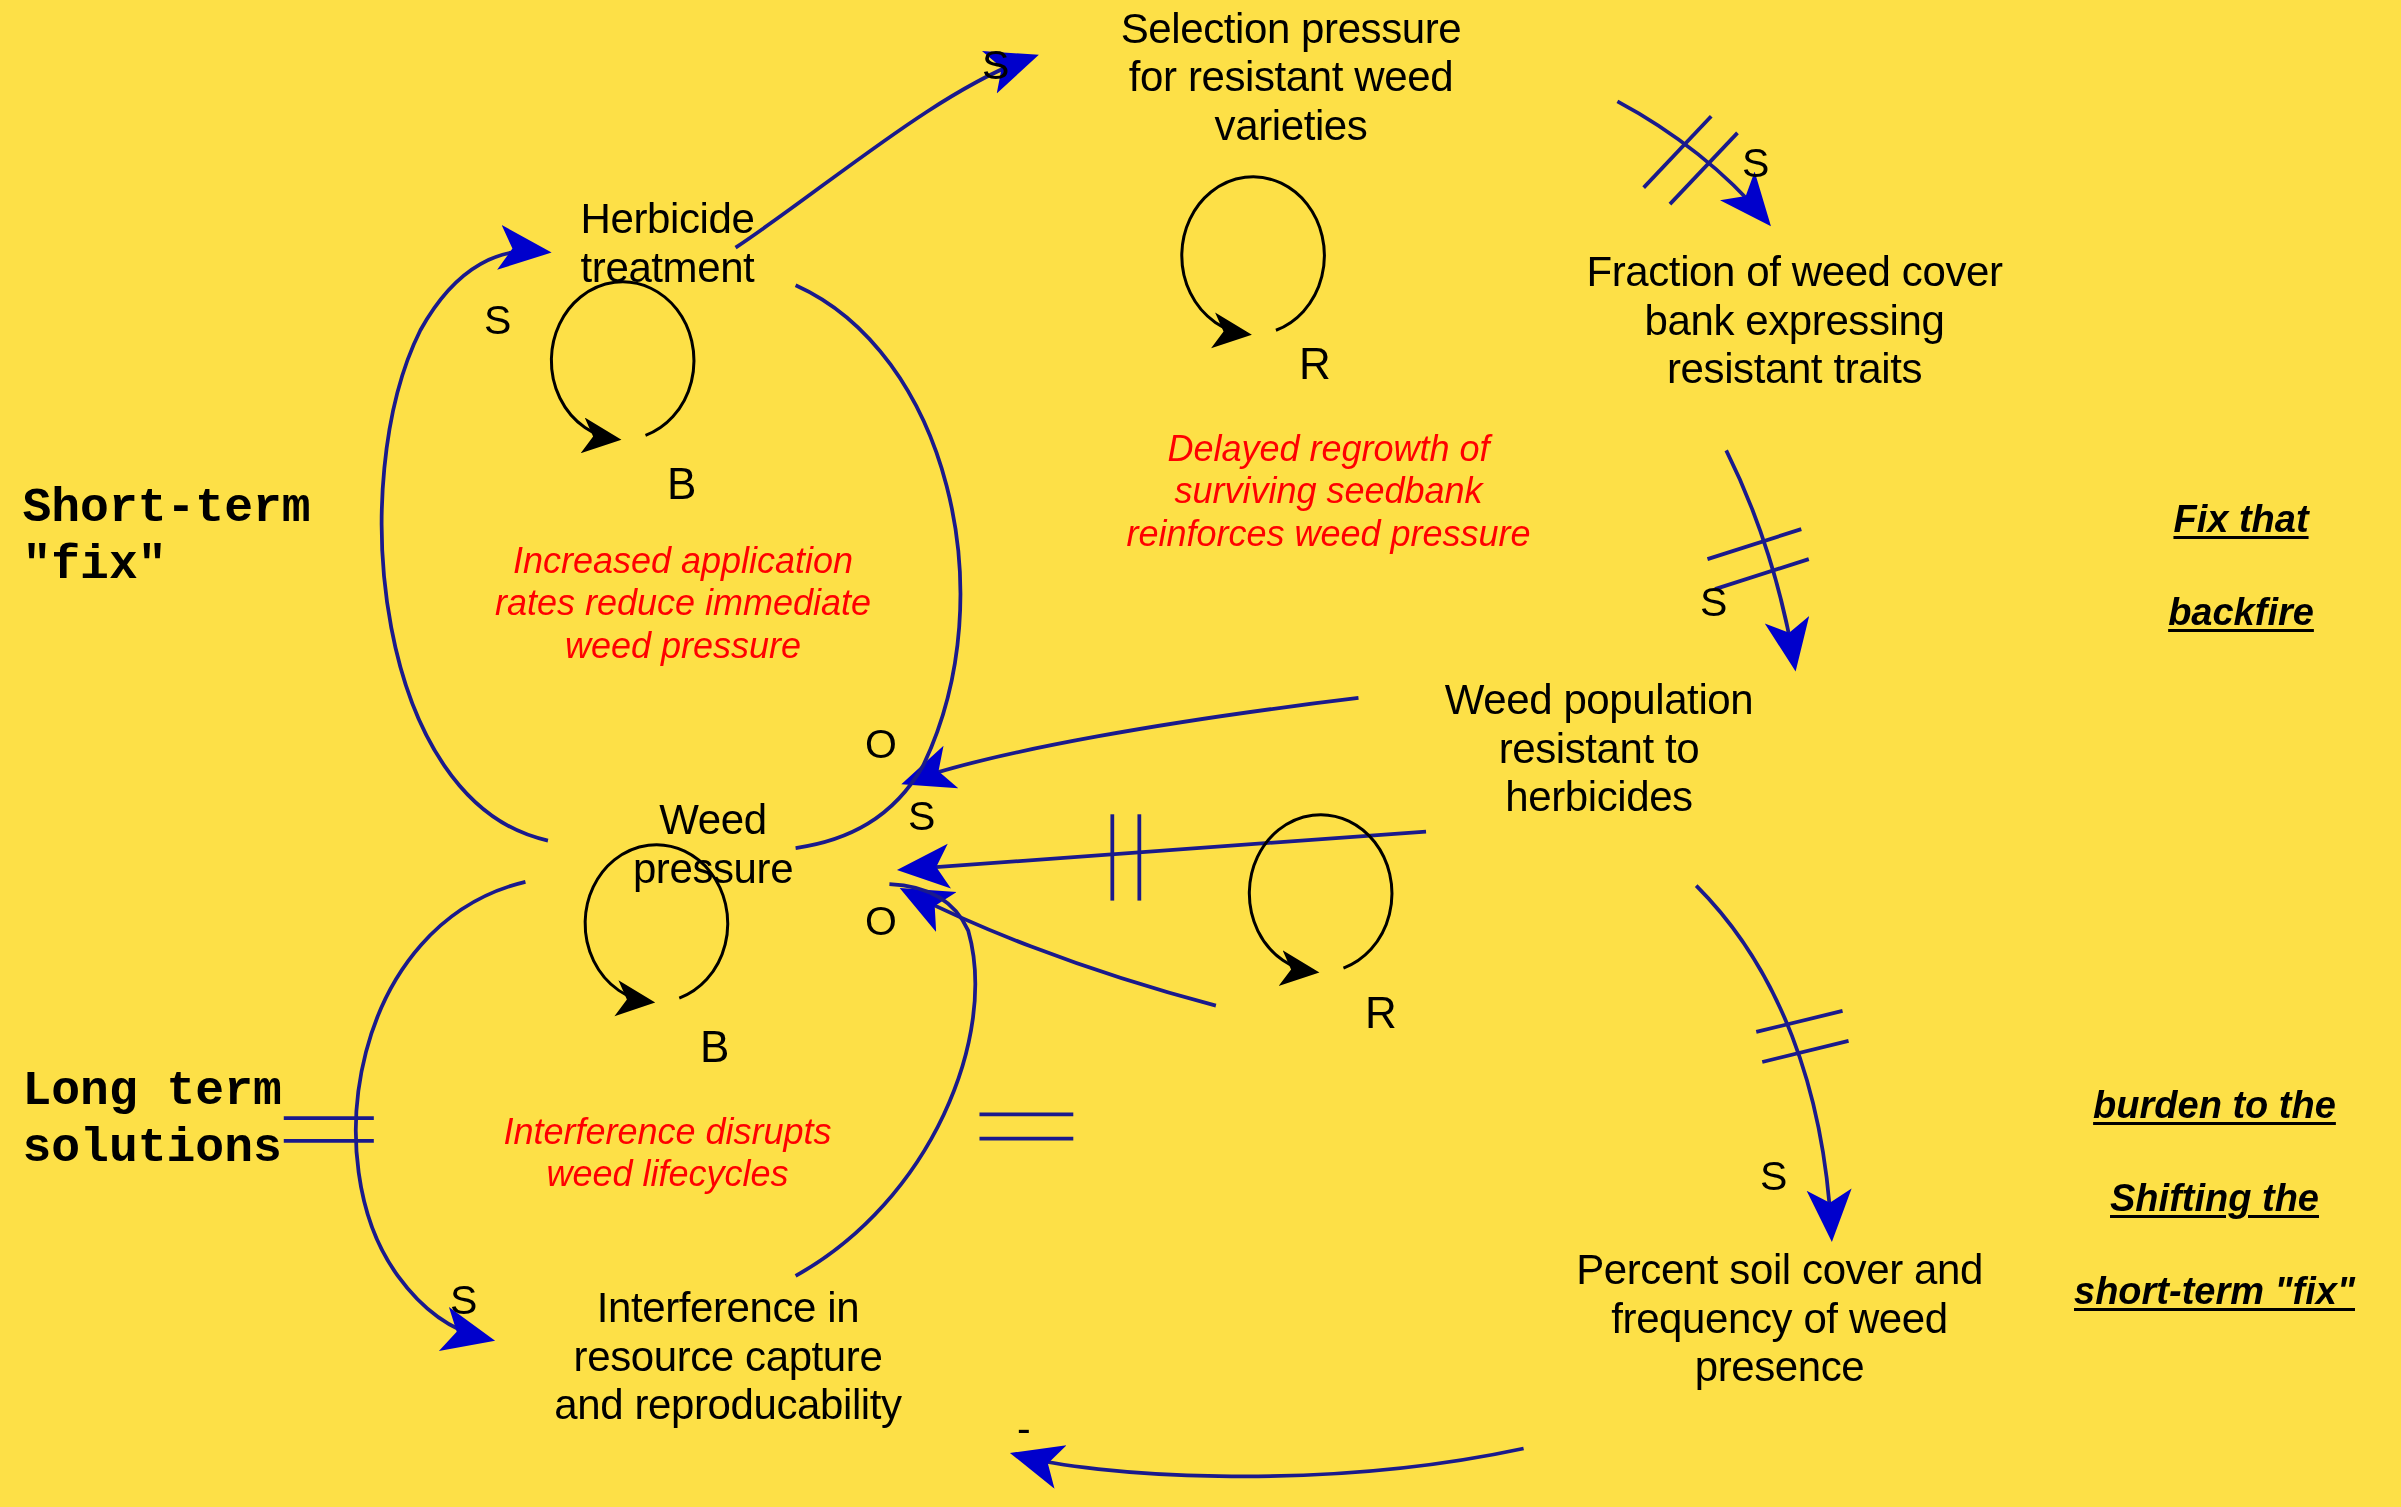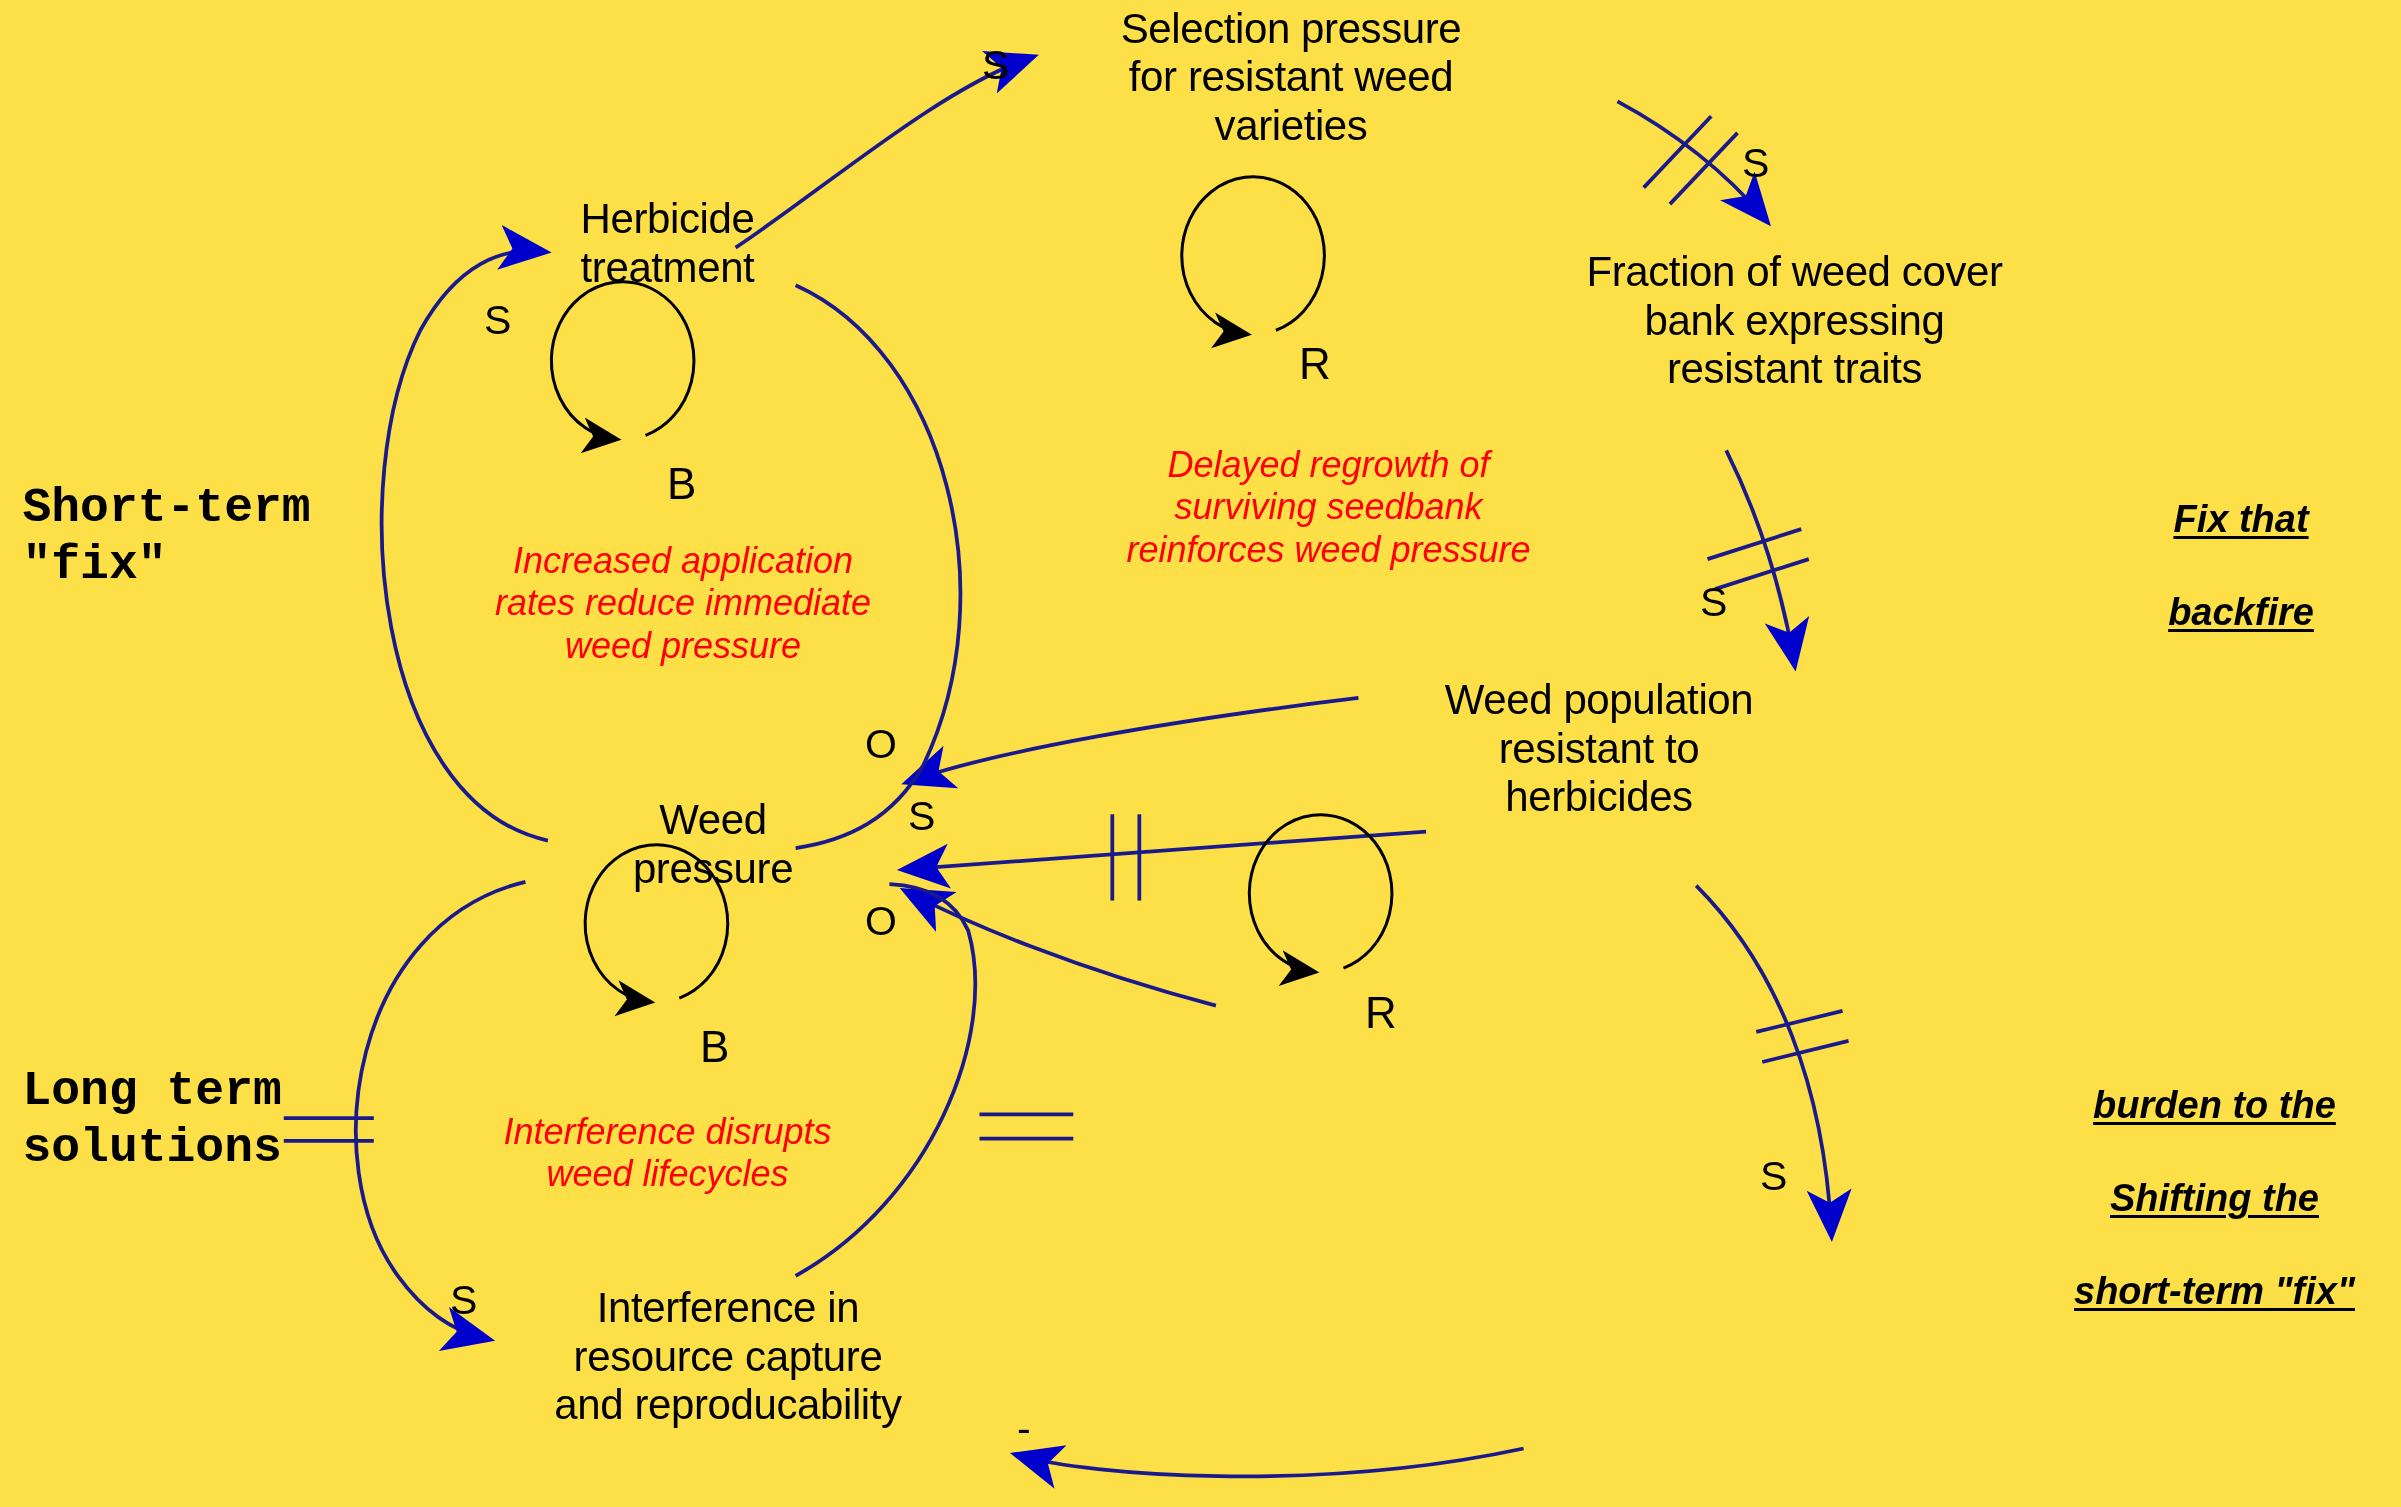--- a/index.html
+++ b/index.html
@@ -188,31 +188,34 @@
 pressure</div>
 
   <div class="node-label" style="left:1359px; top:676px; width:480px;">Weed population
 resistant to
 herbicides</div>
 
   <div class="node-label" style="left:458px; top:1284px; width:540px;">Interference in
 resource capture
 and reproducability</div>
 
+  <div class="node-label" style="left:1494px; top:1246px; width:571px;">Percent soil cover and
+frequency of weed
+presence</div>
 
   <div class="loop-letter" style="left:667px; top:462px;">B</div>
   <div class="loop-letter" style="left:1299px; top:342px;">R</div>
   <div class="loop-letter" style="left:700px; top:1025px;">B</div>
   <div class="loop-letter" style="left:1365px; top:991px;">R</div>
 
   <div class="loop-note" style="left:428px; top:540px; width:510px;">Increased application
 rates reduce immediate
 weed pressure</div>
 
-  <div class="loop-note" style="left:1081px; top:428px; width:495px;margin-top:16px;">Delayed regrowth of
+  <div class="loop-note" style="left:1081px; top:428px; width:495px;">Delayed regrowth of
 surviving seedbank
 reinforces weed pressure</div>
 
   <div class="loop-note" style="left:450px; top:1111px; width:435px;">Interference disrupts
 weed lifecycles</div>
 
 
   <div class="polarity" style="left:982px; top:45px;">S</div>
 
   <div class="polarity" style="left:484px; top:300px;">S</div>

